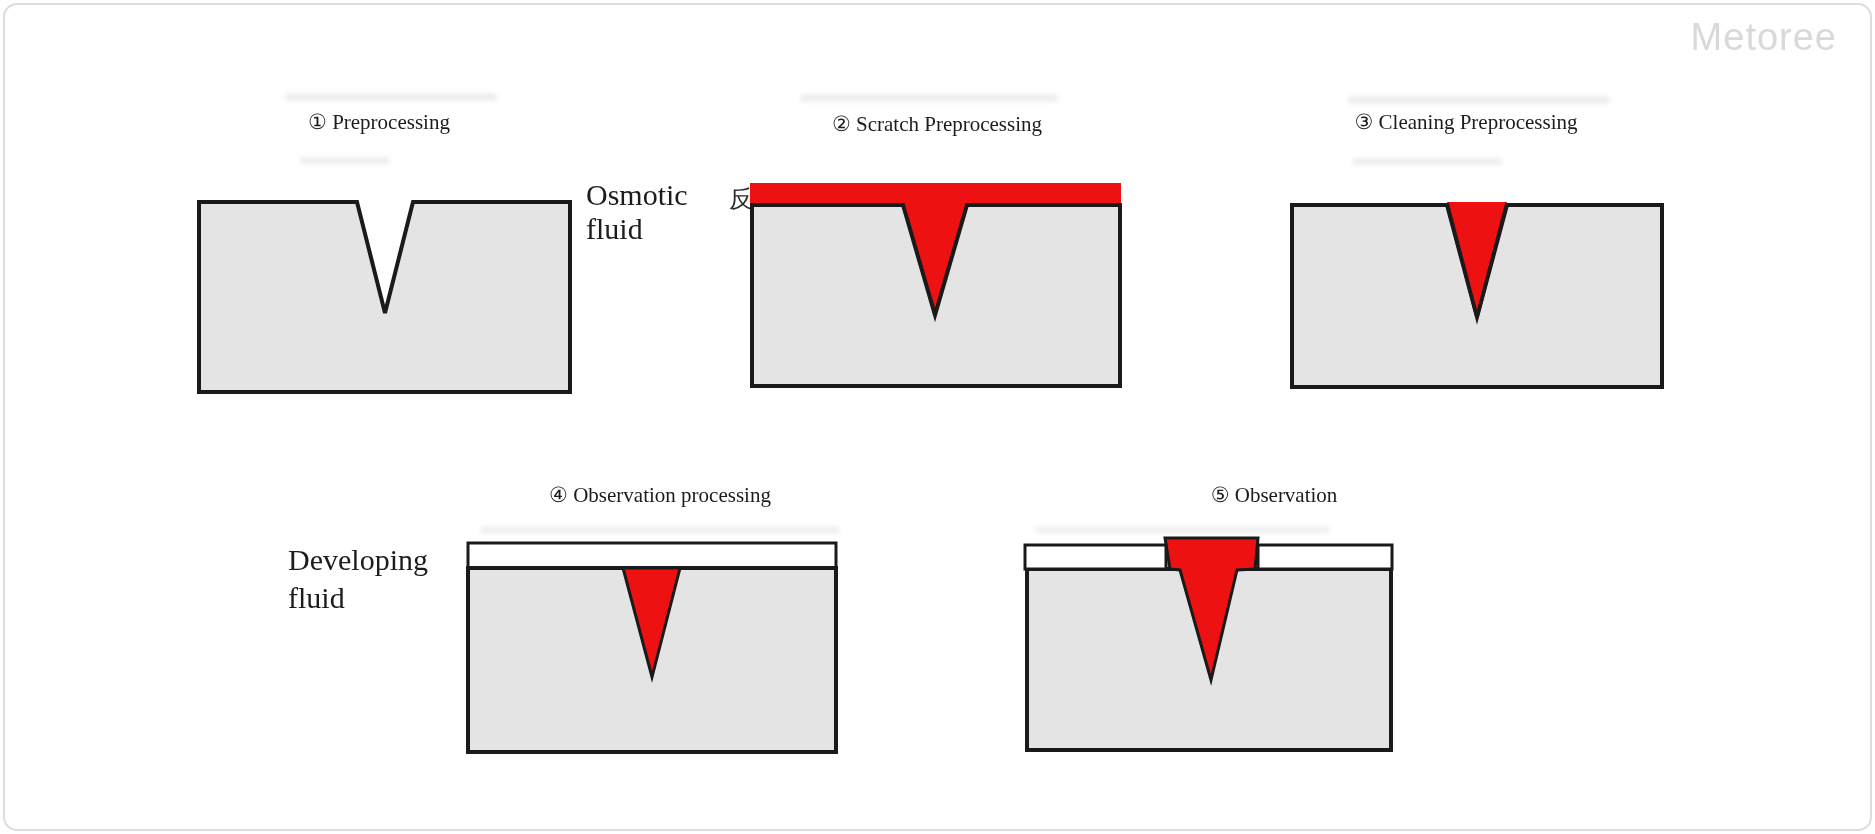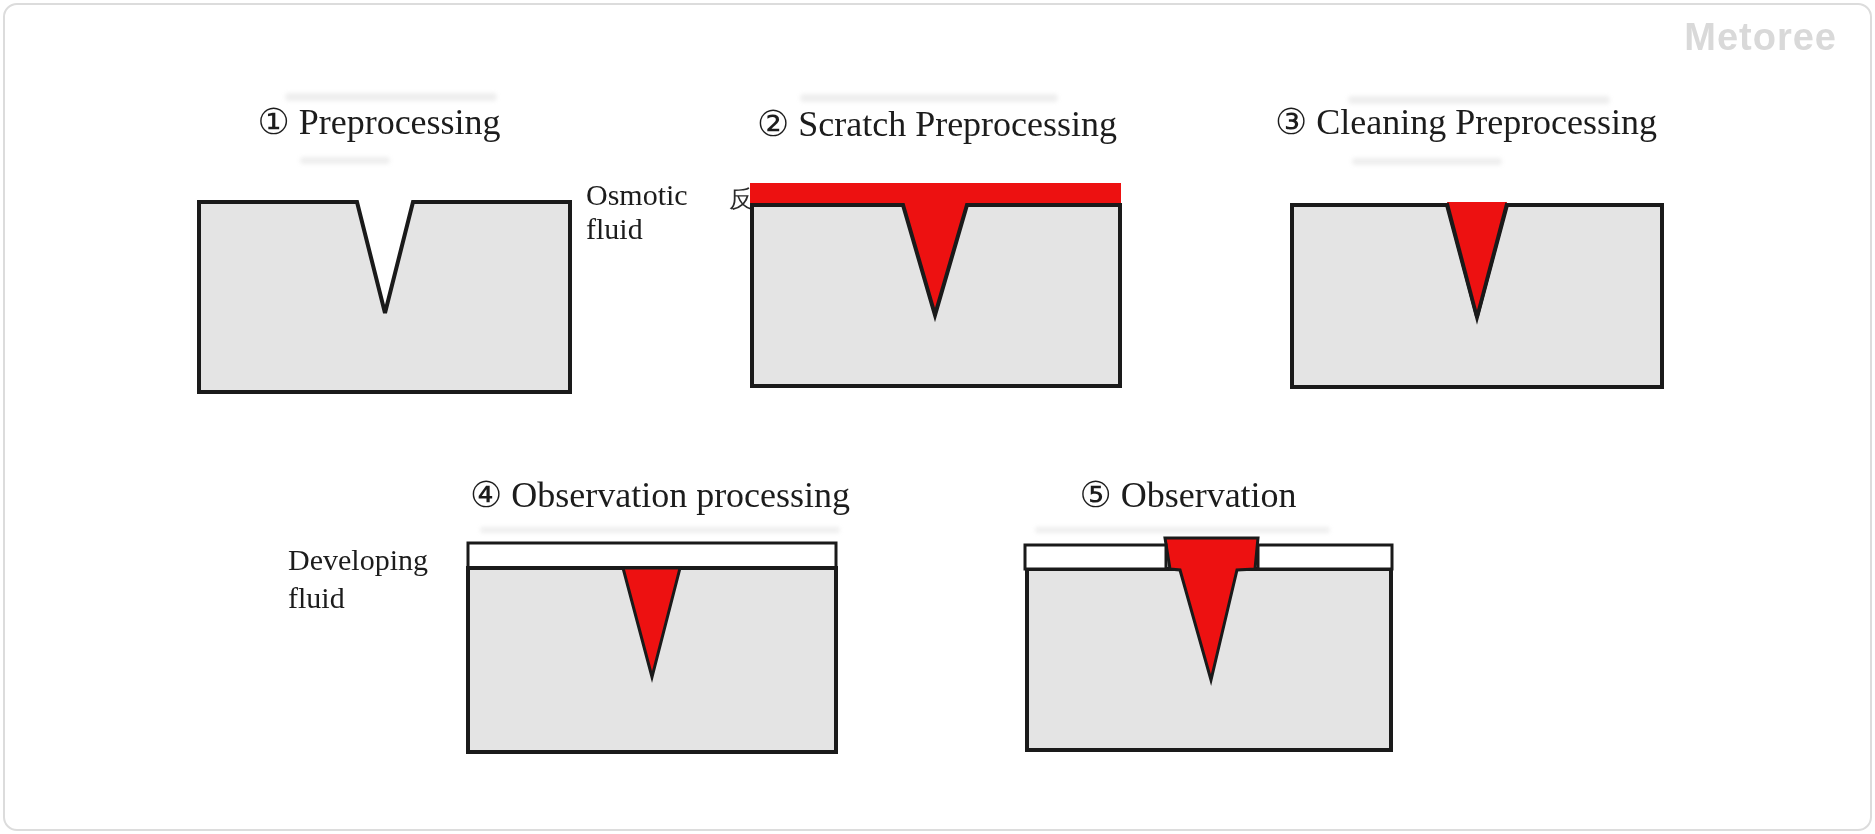--- a/index.html
+++ b/index.html
@@ -1,27 +1,27 @@
 <!DOCTYPE html>
 <html><head>
 <meta charset="utf-8">
 <style>
   html,body{margin:0;padding:0;background:#ffffff;}
   body{width:1875px;height:834px;position:relative;overflow:hidden;
        font-family:"Liberation Serif", serif;color:#1f1f1f;}
   .canvas-frame{position:absolute;left:3px;top:3px;right:3px;bottom:3px;
        border:2px solid #dcdcdc;border-radius:14px;background:#ffffff;}
   .step-title{position:absolute;transform:translateX(-50%);white-space:nowrap;
-       font-size:36px;line-height:36px;color:#1c1c1c;}
+       font-size:21px;line-height:36px;color:#1c1c1c;}
   .lbl{position:absolute;font-size:30px;color:#1c1c1c;}
   .lbl .ln{display:block;}
   .diagram{position:absolute;}
   .remnant{position:absolute;font-size:24px;color:#2a2a2a;
        font-family:"DejaVu Sans", sans-serif;}
-  .watermark{position:absolute;top:16px;right:38px;font-size:38px;font-weight:bold;
+  .watermark{position:absolute;top:16px;right:38px;font-size:38px;font-weight:normal;
        color:#d9d9d9;font-family:"Liberation Sans", sans-serif;letter-spacing:1px;}
   .smudge{position:absolute;background:rgba(120,120,120,0.13);filter:blur(2px);
        border-radius:4px;}
 </style>
 </head>
 <body>
 
 <div class="canvas-frame"></div>
 
 <div class="smudge" style="left:285px;top:93px;width:212px;height:8px"></div>
@@ -29,21 +29,21 @@
 <div class="smudge" style="left:800px;top:94px;width:258px;height:8px"></div>
 <div class="smudge" style="left:1348px;top:96px;width:262px;height:8px"></div>
 <div class="smudge" style="left:1352px;top:158px;width:150px;height:7px"></div>
 <div class="smudge" style="left:480px;top:527px;width:360px;height:6px"></div>
 <div class="smudge" style="left:1035px;top:527px;width:295px;height:6px"></div>
 
 <div class="step-title" style="left:379px;top:104px">① Preprocessing</div>
 <div class="step-title" style="left:937px;top:106px">② Scratch Preprocessing</div>
 <div class="step-title" style="left:1466px;top:104px">③ Cleaning Preprocessing</div>
 <div class="step-title" style="left:660px;top:477px">④ Observation processing</div>
-<div class="step-title" style="left:1188px;top:477px">⑤ Observation</div>
+<div class="step-title" style="left:1274px;top:477px">⑤ Observation</div>
 
 <div class="lbl" style="left:243px;top:240px;width:114px">Scratch</div>
 <div class="lbl" style="left:445px;top:326px;width:92px">Object</div>
 
 <div class="lbl" style="left:586px;top:178px;width:144px;line-height:34px">
   <span class="ln">Osmotic</span>
   <span class="ln">fluid</span>
 </div>
 <div class="remnant" style="left:729px;top:183px">反</div>
 

